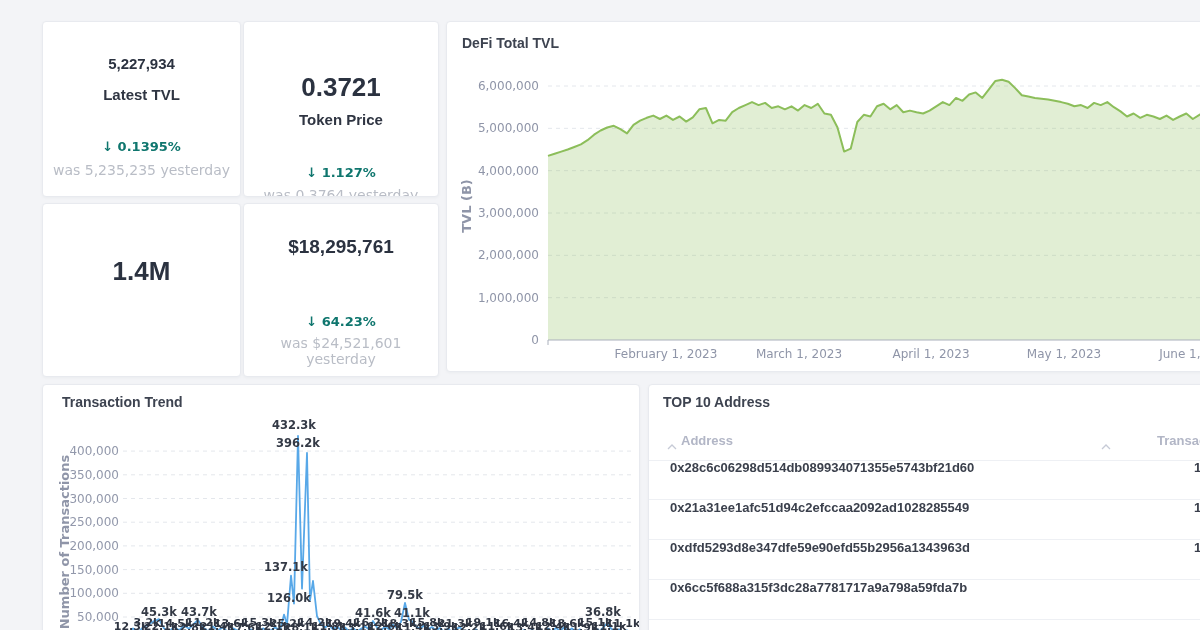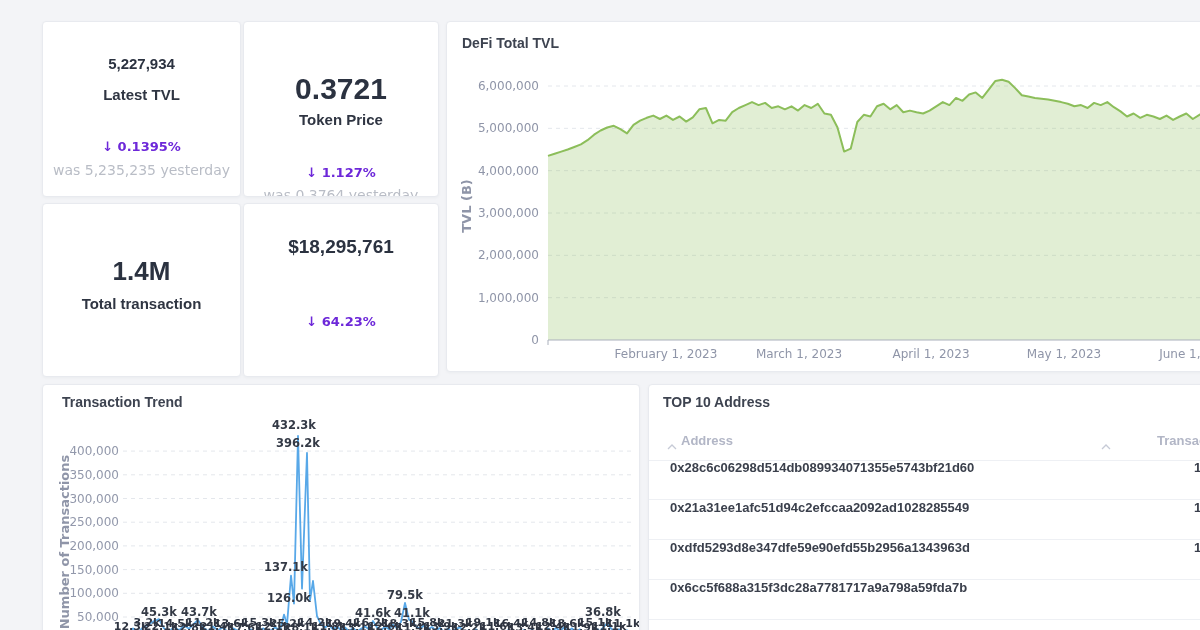--- a/index.html
+++ b/index.html
@@ -9,24 +9,24 @@
   #card1{left:42px;top:21px;width:199px;height:176px}
   #card2{left:243px;top:21px;width:196px;height:176px}
   #card3{left:42px;top:203px;width:199px;height:174px}
   #card4{left:243px;top:203px;width:196px;height:174px}
   #tvl-panel{left:446px;top:21px;width:900px;height:351px}
   #trend-panel{left:42px;top:384px;width:598px;height:300px}
   #table-panel{left:648px;top:384px;width:700px;height:300px}
   .card div{position:absolute;left:0;right:0;text-align:center}
   .num{color:#2b3240;font-weight:bold}
   .lbl{color:#2f3542;font:bold 15px "Liberation Sans",sans-serif}
-  .delta{color:#6d28d9;font:bold 13px "DejaVu Sans",sans-serif}
+  .delta{color:#0f766e;font:bold 13px "DejaVu Sans",sans-serif}
   .was{color:#b9bdc6;font:14px "DejaVu Sans",sans-serif}
   #card1 .num{top:33px;font-size:15px}#card1 .lbl{top:64px}#card1 .delta{top:117px}#card1 .was{top:140px}
-  #card2 .num{top:50px;font-size:30px}#card2 .lbl{top:89px}#card2 .delta{top:143px}#card2 .was{top:165px}
+  #card2 .num{top:50px;font-size:26px}#card2 .lbl{top:89px}#card2 .delta{top:143px}#card2 .was{top:165px}
   #card3 .num{top:52px;font-size:26px}#card3 .lbl{top:91px}
   #card4 .num{top:32px;font-size:19px}#card4 .lbl{top:56px}#card4 .delta{top:110px}#card4 .was{top:131px}
   .panel-title{position:absolute;font:bold 14px "Liberation Sans",sans-serif;color:#3d4350;z-index:3}
   #tvl-title{left:15px;top:13px}
   #trend-title{left:19px;top:9px}
   #table-title{left:14px;top:9px}
   .chart-svg{position:absolute;left:0;top:0}
   
   .thead{position:absolute;top:36px;left:0;right:0;height:39px;border-bottom:1px solid #eef0f4}
   .th{position:absolute;top:12px;font:bold 13px "Liberation Sans",sans-serif;color:#b2b6c6;white-space:nowrap}
@@ -50,25 +50,25 @@
   <div class="was">was 5,235,235 yesterday</div>
 </div>
 <div class="card" id="card2">
   <div class="num">0.3721</div>
   <div class="lbl">Token Price</div>
   <div class="delta"><span>↓</span> <span>1.127%</span></div>
   <div class="was">was 0.3764 yesterday</div>
 </div>
 <div class="card" id="card3">
   <div class="num">1.4M</div>
-  <div class="lbl">Total transaction</div>
 </div>
 <div class="card" id="card4">
   <div class="num">$18,295,761</div>
   <div class="delta"><span>↓</span> <span>64.23%</span></div>
+  <div class="was">was $24,521,601 yesterday</div>
 </div>
 
 <div class="panel" id="tvl-panel">
   <div class="panel-title" id="tvl-title">DeFi Total TVL</div>
   <svg class="chart-svg" id="tvl-svg" width="898" height="349">
       <line x1="101" y1="275.66700000000003" x2="898" y2="275.66700000000003" stroke="#e4e7ec" stroke-dasharray="4 4"></line>
       <line x1="101" y1="233.334" x2="898" y2="233.334" stroke="#e4e7ec" stroke-dasharray="4 4"></line>
       <line x1="101" y1="191.001" x2="898" y2="191.001" stroke="#e4e7ec" stroke-dasharray="4 4"></line>
       <line x1="101" y1="148.668" x2="898" y2="148.668" stroke="#e4e7ec" stroke-dasharray="4 4"></line>
       <line x1="101" y1="106.33500000000001" x2="898" y2="106.33500000000001" stroke="#e4e7ec" stroke-dasharray="4 4"></line>

